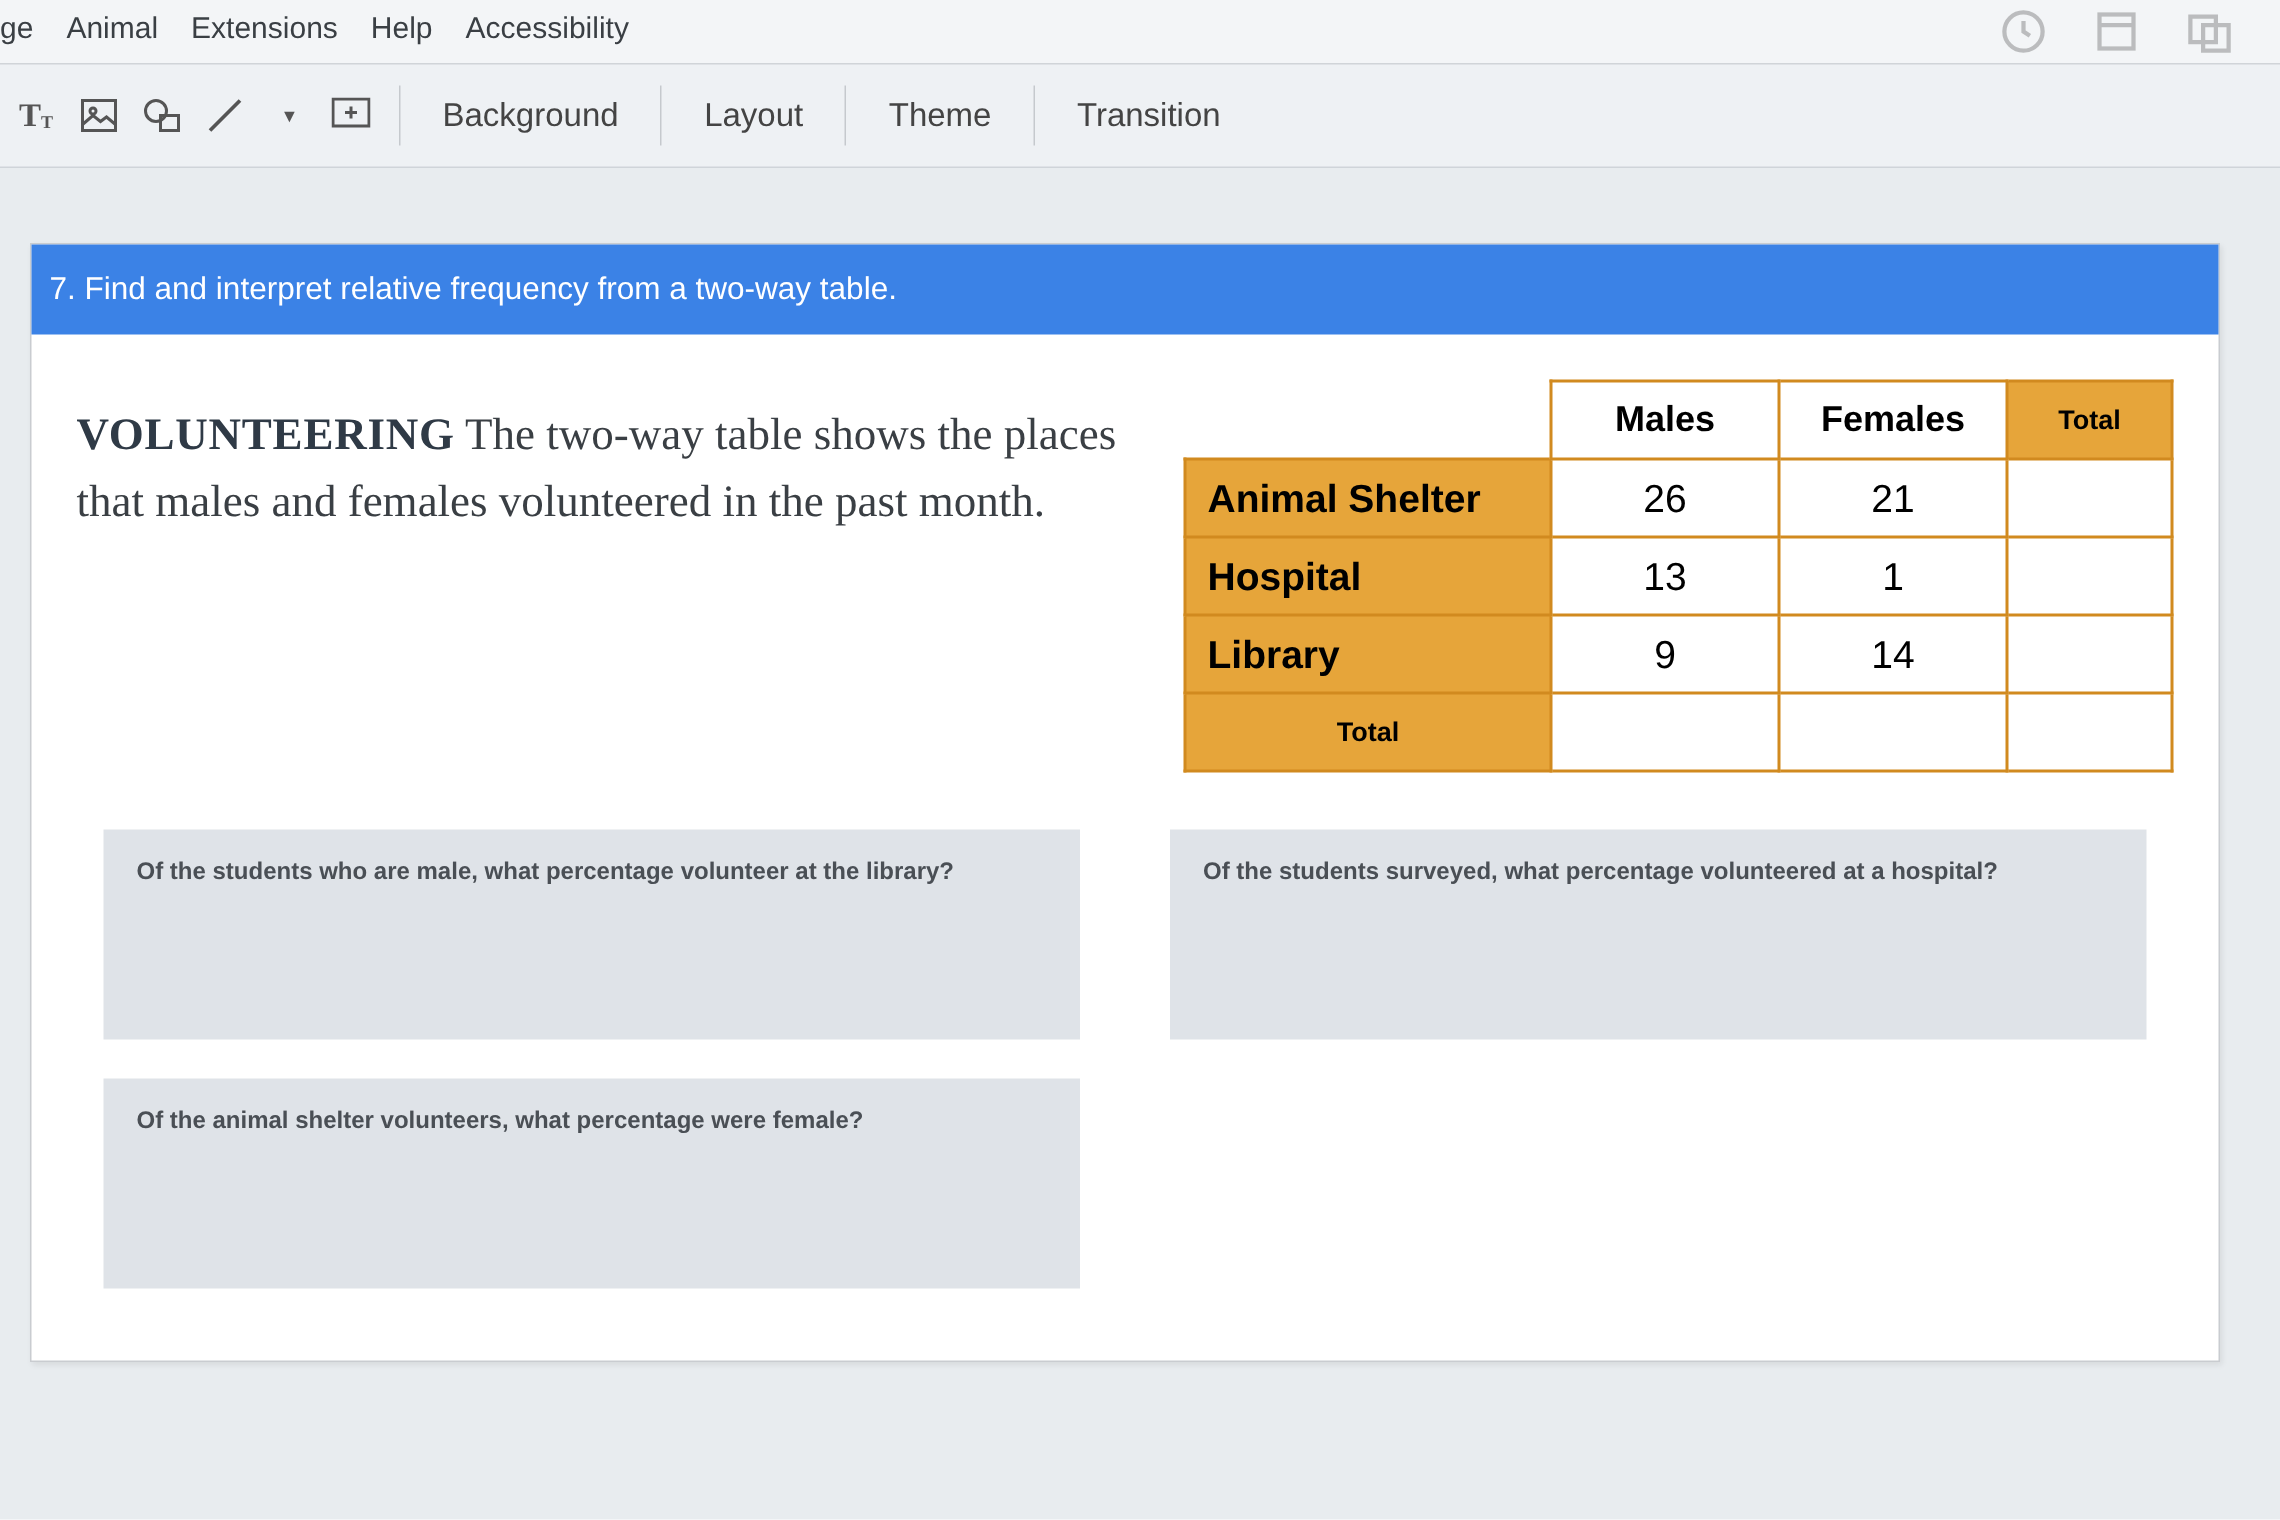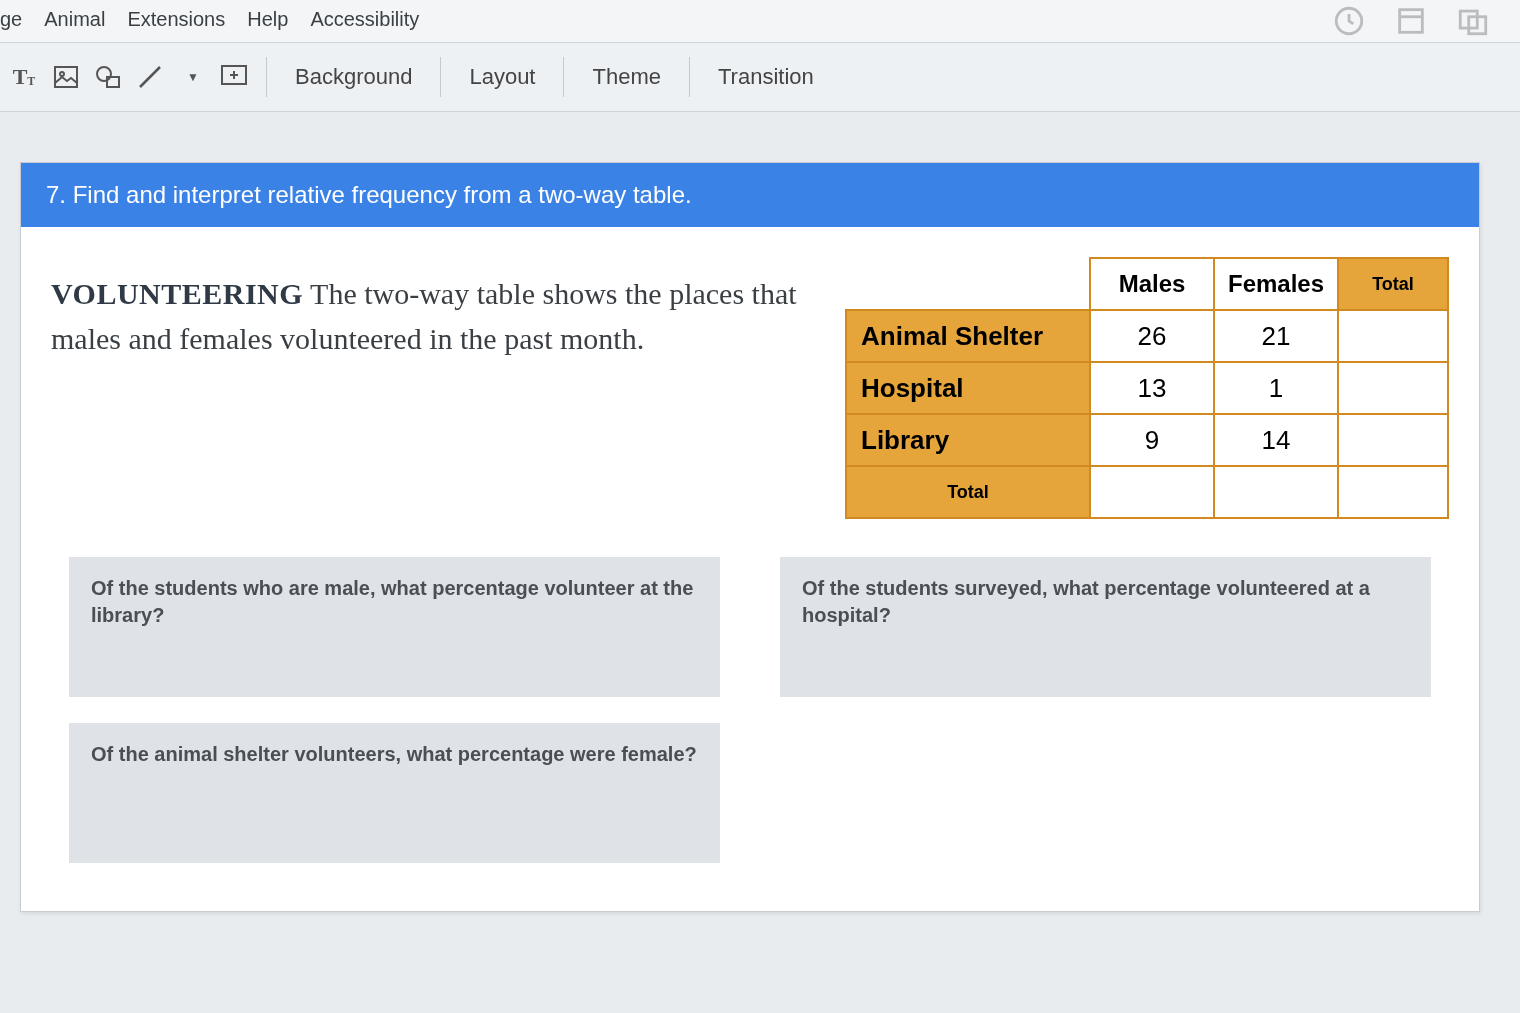--- a/index.html
+++ b/index.html
@@ -42,22 +42,22 @@
     }
     .slide {
       background: #fff;
       width: 1460px;
       border: 1px solid #c9ccd0;
       box-shadow: 1px 2px 4px rgba(0,0,0,0.08);
     }
     .slide-title {
       background: #3b82e6;
       color: #fff;
-      font-size: 24px;
-      padding: 18px 25px;
+      font-size: 21px;
+      padding: 18px 12px;
       font-weight: 400;
     }
     .slide-body {
       display: flex;
       padding: 30px 30px 10px 30px;
       gap: 20px;
       justify-content: flex-end;
     }
     .prompt-text {
       flex: 1;
@@ -73,37 +73,37 @@
       border-collapse: collapse;
       font-family: Arial, sans-serif;
     }
     table.data td, table.data th {
       border: 2px solid #d18a1f;
       text-align: center;
       font-size: 24px;
       height: 52px;
     }
     table.data th.corner { background: transparent; border: none; }
-    table.data th.colhead { background:#fff; font-weight:700; width:124px; }
+    table.data th.colhead { background:#fff; font-weight:700; width:152px; }
     table.data th.totalcol { background:#e6a53a; font-weight:700; font-size:18px; width:110px; }
     table.data td.rowhead { background:#e6a53a; font-weight:700; text-align:left; padding-left:14px; width:244px; font-size:26px;}
     table.data td.val { background:#fff; font-size:26px;margin-top:44px; }
     table.data td.empty { background:#fff; }
     table.data td.totalrow-label { background:#e6a53a; font-weight:700; font-size:18px; text-align:center;}
     table.data tr.total-row td.empty { background:#fff; }
     .questions {
       display: grid;
       grid-template-columns: 1fr 1fr;
       gap: 26px 60px;
       padding: 28px 48px 48px 48px;
     }
     .qbox {
       background: #dfe3e8;
       padding: 18px 22px;
-      font-size: 20px;
+      font-size: 16px;
       font-weight: 600;
       color: #4a4f55;
       min-height: 140px;
       line-height: 1.35;
     }
     .top-right-shadow {
       position:absolute;
       top:0; right:0;
       display:flex;
       gap:28px;

